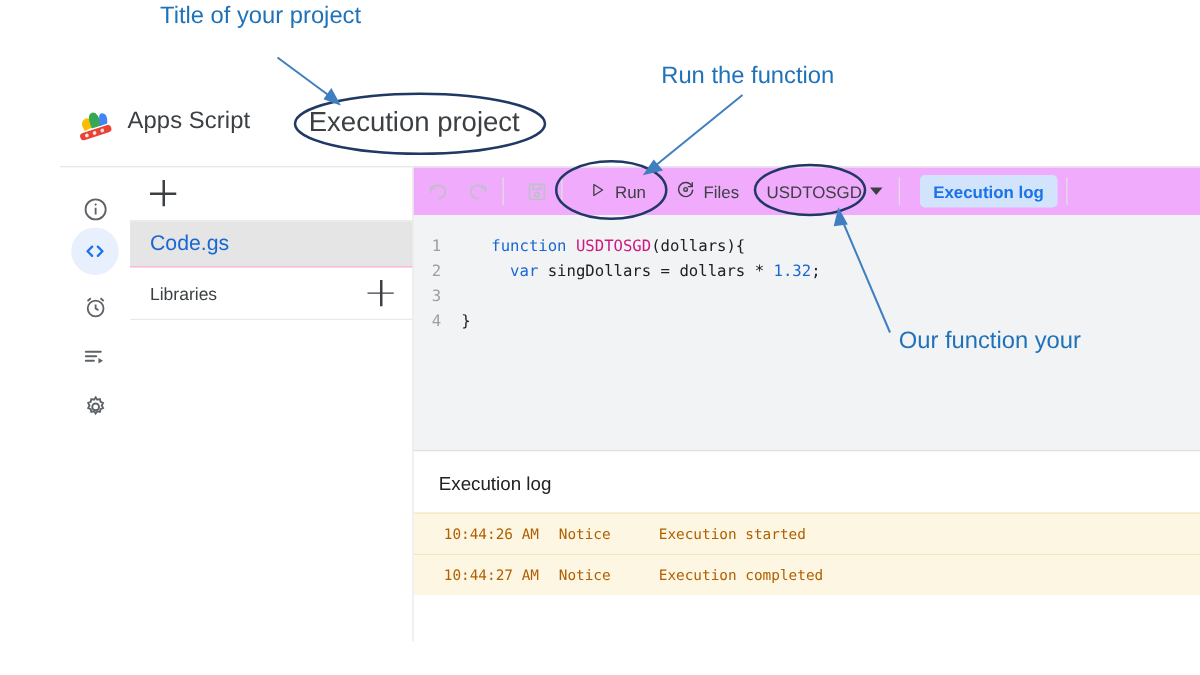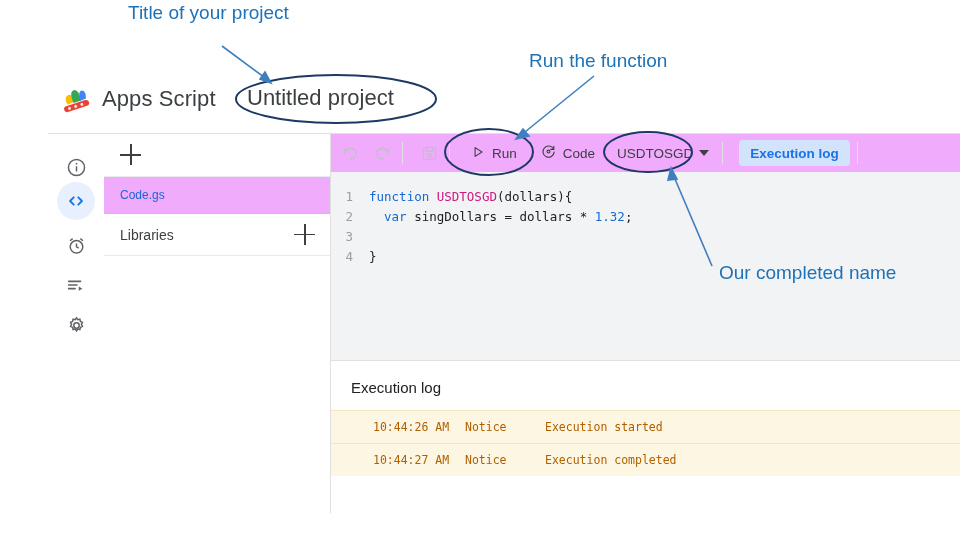--- a/index.html
+++ b/index.html
@@ -14,21 +14,21 @@
 
   
   #app-window{
     position:absolute;left:0;top:0;width:960px;height:540px;
   }
   .logo{
     position:absolute;left:60px;top:84px;width:33px;height:33px;
   }
   .app-name{
     position:absolute;left:102px;top:86px;
-    font-size:22px;color:#3c4043;letter-spacing:.1px;
+    font-size:19px;color:#3c4043;letter-spacing:.1px;
     font-family:"Liberation Sans", sans-serif;
   }
   .project-title{
     position:absolute;left:247px;top:85px;
     font-size:22px;color:#3c4043;
     font-family:"Liberation Sans", sans-serif;
     white-space:nowrap;
   }
 
   
@@ -65,21 +65,21 @@
   .plus{
     width:22px;height:22px;position:relative;color:#3c4043;
   }
   .plus:before,.plus:after{
     content:"";position:absolute;background:#3c4043;
   }
   .plus:before{left:0;top:10px;width:21px;height:1.6px;}
   .plus:after{top:0;left:10px;height:21px;width:1.6px;}
   .file-item{
     height:36px;display:flex;align-items:center;padding-left:16px;
-    background:#f0abfc;color:#1967d2;font-size:12px;
+    background:#e5e5e5;color:#1967d2;font-size:17px;
     box-sizing:border-box;
   }
 
   
   .editor-area{
     position:absolute;left:331px;top:134px;width:629px;height:379px;
     background:#ffffff;
   }
   .toolbar{
     position:absolute;left:0;top:0;width:629px;height:38px;
@@ -122,40 +122,40 @@
   .code-line{
     display:flex;height:20px;align-items:center;
     font-family:"DejaVu Sans Mono", monospace;font-size:12.5px;
   }
   .ln{
     width:38px;text-align:right;color:#9aa0a6;padding-right:16px;
     font-family:"DejaVu Sans Mono", monospace;font-size:12.5px;
     box-sizing:border-box;
   }
   .ct{color:#202124;white-space:pre;}
-  .kw{color:#1967d2;}
+  .kw{color:#1967d2;margin-left:24px;}
   .fnname{color:#d01884;}
   .num{color:#1967d2;}
 
   
   .log-pane{
     position:absolute;left:0;top:226px;width:629px;height:153px;
     background:#ffffff;border-top:1px solid #e0e0e0;
   }
   .log-title{
     padding:18px 0 14px 20px;font-size:15px;color:#202124;
   }
   .log-row{
     height:33px;display:flex;align-items:center;
     background:#fdf6e3;color:#b06000;
     font-family:"DejaVu Sans Mono", monospace;font-size:11.5px;
     border-top:1px solid #f5e6c0;
     padding-left:24px;box-sizing:border-box;
   }
-  .log-row .t{width:92px;margin-left:18px;}
+  .log-row .t{width:92px;}
   .log-row .lvl{width:80px;}
 
   
   .anno{
     position:absolute;color:#1f72b8;
     font-family:"Liberation Sans", sans-serif;
     font-size:19px;white-space:nowrap;
   }
   #anno-title{left:128px;top:2px;text-align:center;}
   #anno-run{left:517px;top:50px;margin-left:12px;}
@@ -174,21 +174,21 @@
         <path d="M13 18 q-1 -12 4 -12 q5 0 4 12 z" fill="#34a853"></path>
         <path d="M20 18 q1 -11 5 -9 q4 2 1 9 z" fill="#4285f4"></path>
         <path d="M5 19 h20 q3 0 3 3 q0 3 -3 3 h-20 q-3 0 -3 -3 q0 -3 3 -3 z" fill="#ea4335"></path>
         <circle cx="7.5" cy="22" r="1.5" fill="#fff" opacity=".85"></circle>
         <circle cx="14" cy="22" r="1.5" fill="#fff" opacity=".85"></circle>
         <circle cx="20.5" cy="22" r="1.5" fill="#fff" opacity=".85"></circle>
       </g>
     </svg>
   </div>
   <div class="app-name">Apps Script</div>
-  <div class="project-title">Untitled project</div>
+  <div class="project-title">Execution project</div>
   <div class="header-rule"></div>
 
   <div class="rail">
     <div class="rail-btn" style="top:14px;">
       <span>
         <svg width="21" height="21" viewBox="0 0 24 24" fill="none" stroke="currentColor" stroke-width="1.7">
           <circle cx="12" cy="12" r="9.2"></circle>
             <line x1="12" y1="10.6" x2="12" y2="16.6"></line>
           <circle cx="12" cy="7.6" r="1" fill="currentColor" stroke="none"></circle>
         </svg>
@@ -276,21 +276,21 @@
         <span>Run</span>
       </span>
       <span class="tb-btn">
         <span>
           <svg width="15" height="15" viewBox="0 0 24 24" fill="none" stroke="currentColor" stroke-width="1.8" stroke-linecap="round">
             <path d="M20 8 A9 9 0 1 0 21 13"></path>
             <polyline points="20.5,3.5 20.5,8.5 15.5,8.5"></polyline>
             <circle cx="12" cy="12" r="2.3"></circle>
           </svg>
         </span>
-        <span>Code</span>
+        <span>Files</span>
       </span>
       <span class="tb-select">
         <span>USDTOSGD</span>
         <span class="caret"></span>
       </span>
       <span class="tb-sep"></span>
       <span class="chip">Execution log</span>
       <span class="tb-sep"></span>
     </div>
 
@@ -343,13 +343,13 @@
     <polygon points="271,83 260,79 265,72"></polygon>
     <line x1="594" y1="76" x2="520" y2="136"></line>
     <polygon points="516,139 523,129 529,136"></polygon>
     <line x1="712" y1="266" x2="672" y2="172"></line>
     <polygon points="671,168 677,179 668,180"></polygon>
   </g>
 </svg>
 
 <div class="anno" id="anno-title">Title of your project</div>
 <div class="anno" id="anno-run">Run the function</div>
-<div class="anno" id="anno-fname">Our completed name</div>
+<div class="anno" id="anno-fname">Our function your</div>
 
 </body></html>

